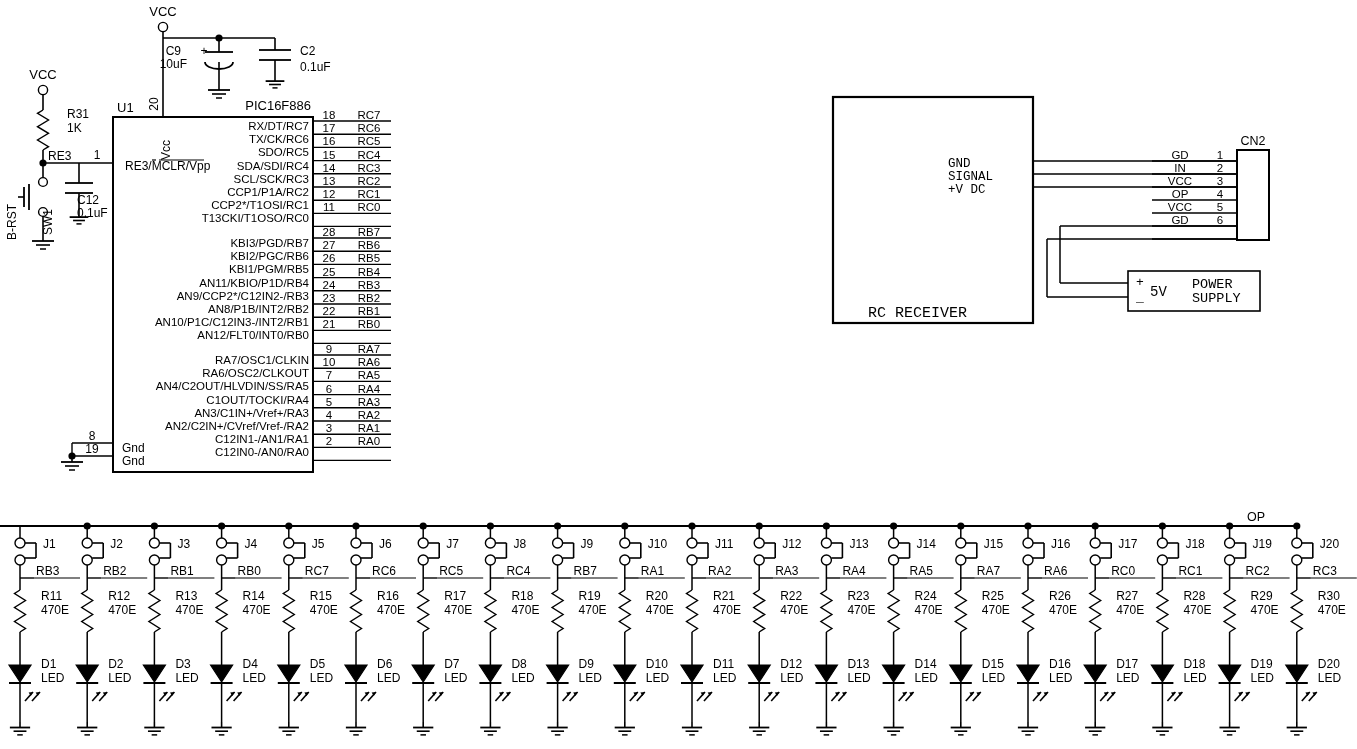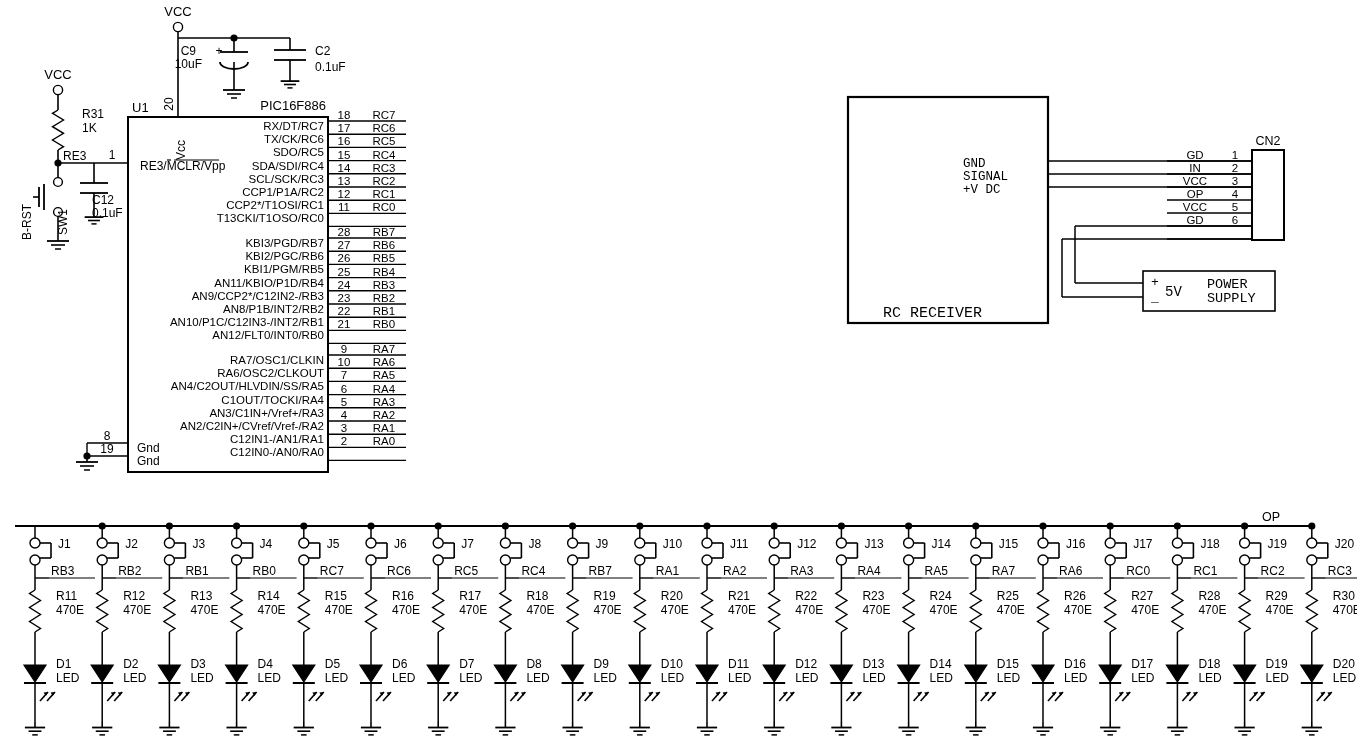--- a/index.html
+++ b/index.html
@@ -1,18 +1,18 @@
 <!DOCTYPE html>
 <html><head>
 <meta charset="utf-8">
 <style>
   html,body{margin:0;padding:0;background:#fff;}
   body{width:1357px;height:749px;position:relative;overflow:hidden;
        font-family:"Liberation Sans",sans-serif;color:#000;}
-  #sheet{position:absolute;left:15px;top:0;width:1264px;height:749px;}
+  #sheet{position:absolute;left:0;top:0;width:1264px;height:749px;}
   svg{display:block;}
   text{font-family:"Liberation Sans",sans-serif;fill:#000;}
   .mono{font-family:"Liberation Mono",monospace;}
 </style>
 </head>
 <body>
 
 <div id="sheet">
 <svg id="svgroot" width="1357" height="749" viewBox="0 0 1357 749">
       <g>

